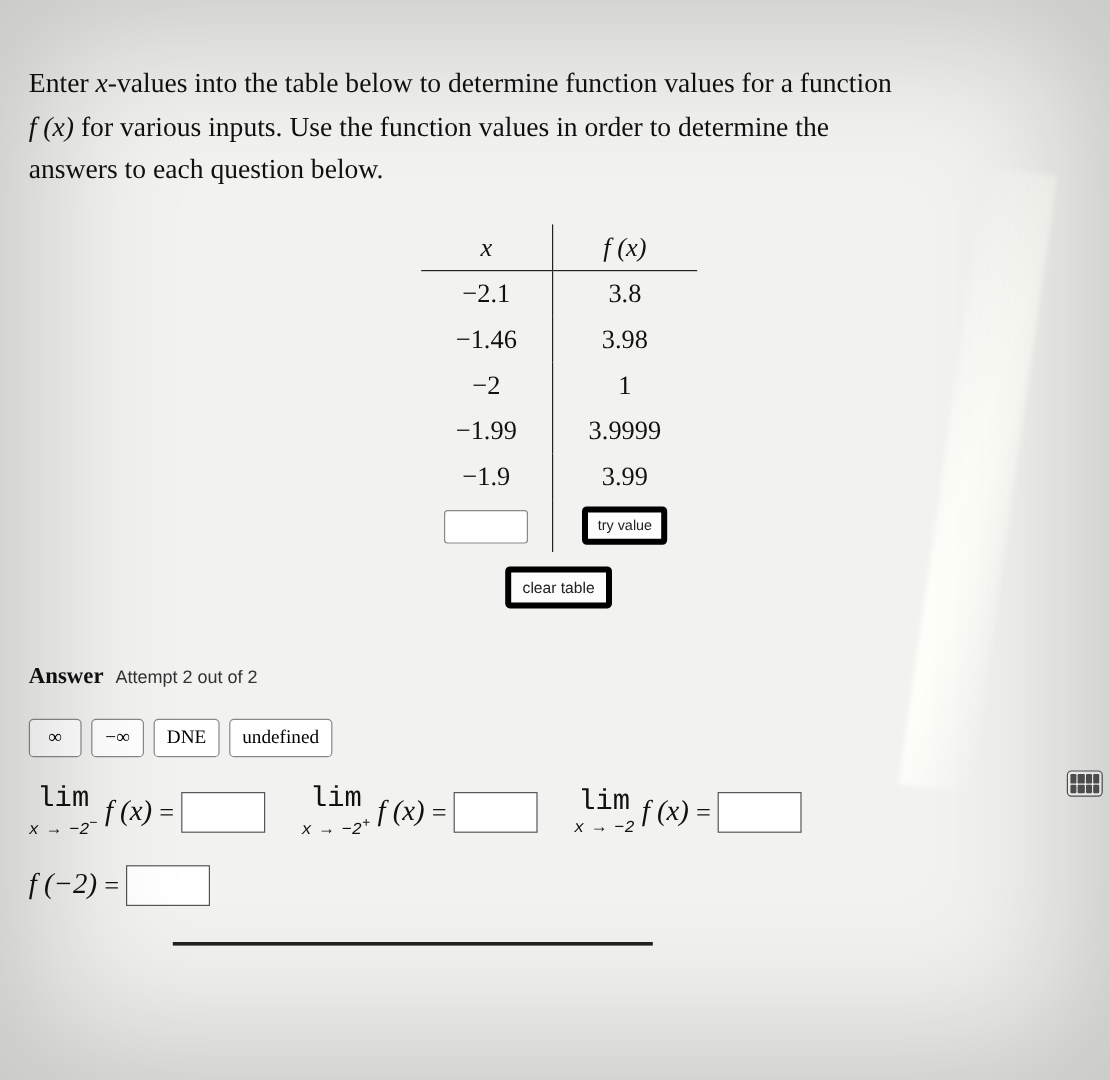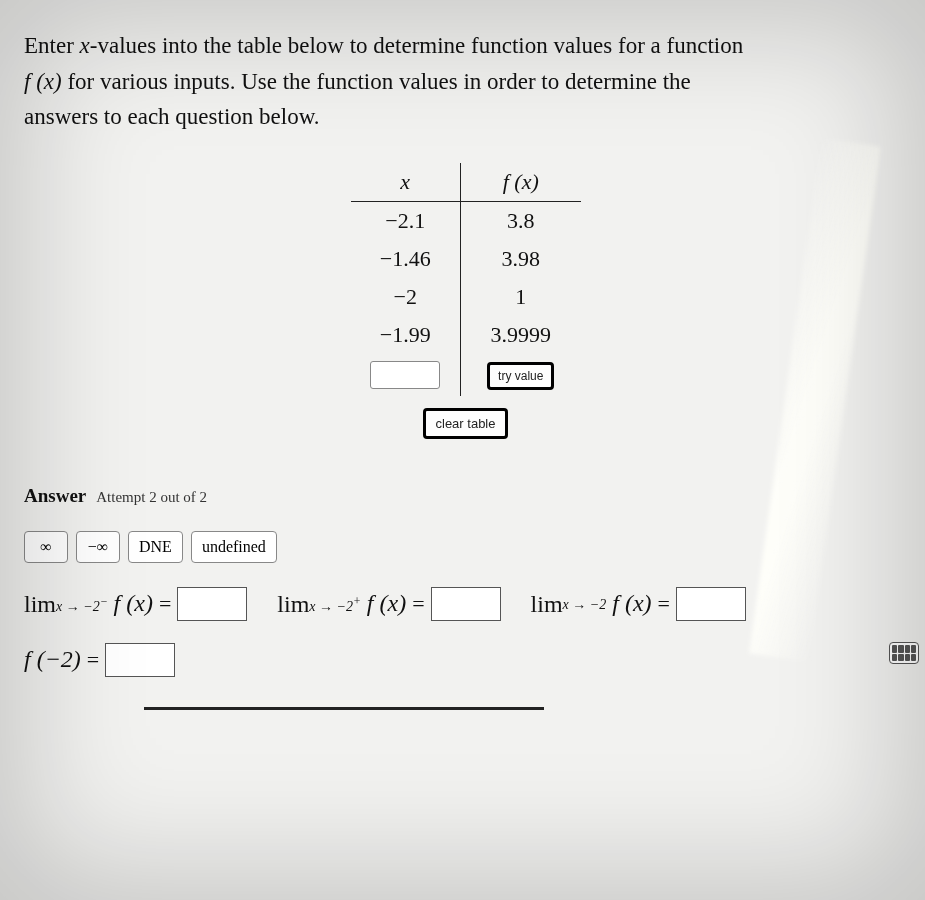--- a/index.html
+++ b/index.html
@@ -9,20 +9,21 @@
     width: 925px;
     height: 900px;
     background: #f2f2f0;
     font-family: Georgia, 'Times New Roman', serif;
     color: #111;
     position: relative;
     overflow: hidden;
   }
   .page {
     padding: 28px 18px 20px 24px;
+    margin-top: 24px;
   }
   .instructions {
     font-size: 23px;
     line-height: 1.55;
     margin-bottom: 28px;
   }
   .instructions .math-i { font-style: italic; font-family: 'Times New Roman', serif; }
   .table-wrap {
     display: flex;
     flex-direction: column;
@@ -54,41 +55,41 @@
     width: 70px;
     height: 28px;
     border: 1px solid #888;
     border-radius: 3px;
     background: #fff;
     font-size: 16px;
     text-align: center;
   }
   .btn {
     display: inline-block;
-    border: 3px solid #000000;
+    border: 5px solid #000000;
     border-radius: 4px;
     background: #fdfdfd;
     font-family: Arial, sans-serif;
     font-size: 13px;
     padding: 5px 10px;
     cursor: pointer;
     color: #222;
   }
   .btn.try { padding: 4px 8px; font-size: 12px; }
   .clear-row { margin-top: 12px; }
   .answer-sec {
     margin-top: 30px;
     padding-top: 6px;
   }
   .answer-head {
     font-size: 19px;
     margin-bottom: 24px;
   }
   .answer-head b { font-weight: bold; }
-  .answer-head .attempt { font-family: Liberation Serif, serif; font-size: 15px; color: #333; margin-left: 10px; }
+  .answer-head .attempt { font-family: Liberation Sans, sans-serif; font-size: 15px; color: #333; margin-left: 10px; }
   .sym-row {
     display: flex;
     gap: 8px;
     margin-bottom: 24px;
   }
   .sym-btn {
     border: 1px solid #888;
     border-radius: 4px;
     background: #fff;
     font-family: 'Times New Roman', serif;
@@ -109,23 +110,24 @@
     margin-bottom: 22px;
     font-size: 22px;
   }
   .eq-group {
     display: inline-flex;
     align-items: center;
     gap: 6px;
   }
   .lim {
     display: inline-flex;
+    flex-direction: column;
     align-items: center;
     line-height: 1;
-    font-family: Liberation Serif, serif;
+    font-family: Liberation Mono, monospace;
   }
   .lim .top { font-size: 24px; }
   .lim .bot { font-size: 14px; margin-top: 2px; font-style: italic; }
   .fx { font-style: italic; font-family: 'Times New Roman', serif; font-size: 24px; }
   .ans-input {
     width: 70px;
     height: 34px;
     border: 1.5px solid #555;
     background: #fff;
     font-size: 18px;
@@ -217,20 +219,24 @@
         </tr>
         <tr>
           <td>−2</td>
           <td>1</td>
         </tr>
         <tr>
           <td>−1.99</td>
           <td>3.9999</td>
         </tr>
         <tr>
+          <td>−1.9</td>
+          <td>3.99</td>
+        </tr>
+        <tr>
           <td><input class="x-input" type="text" style=""></td>
           <td><button class="btn try">try value</button></td>
         </tr>
       </tbody>
     </table>
     <div class="clear-row">
       <button class="btn">clear table</button>
     </div>
   </div>
 

